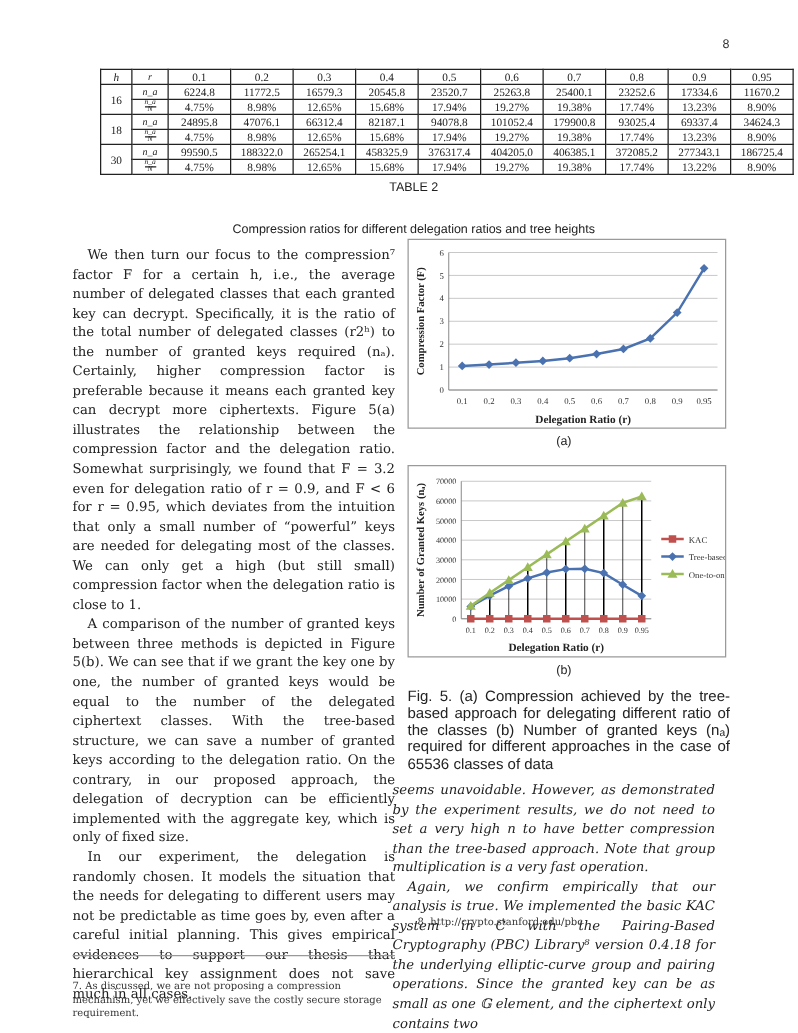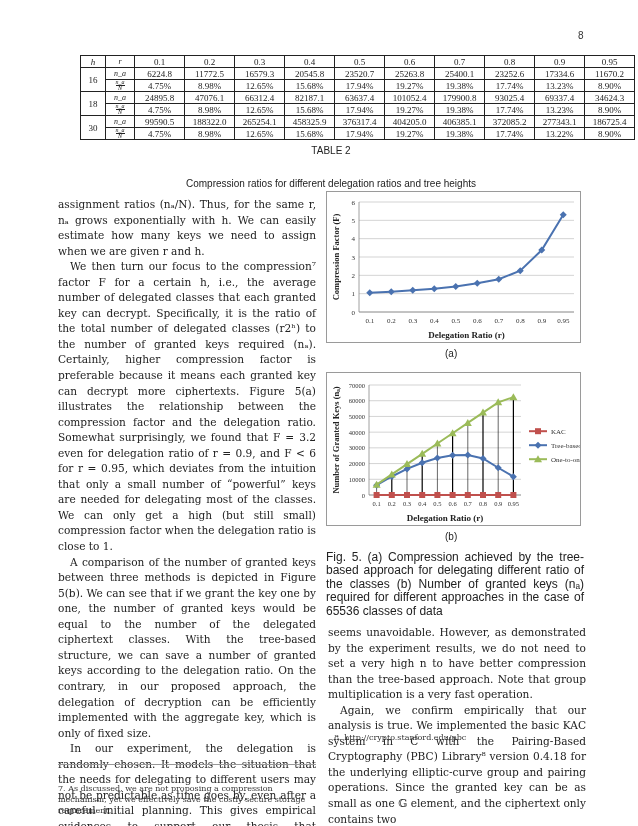--- a/index.html
+++ b/index.html
@@ -74,21 +74,21 @@
         <td class="num">13.23%</td>
         <td class="num">8.90%</td>
       </tr>
       <tr>
         <td rowspan="2">18</td>
         <td class="rowlab">n_a</td>
         <td class="num">24895.8</td>
         <td class="num">47076.1</td>
         <td class="num">66312.4</td>
         <td class="num">82187.1</td>
-        <td class="num">63637.4</td>
+        <td class="num">94078.8</td>
         <td class="num">101052.4</td>
         <td class="num">179900.8</td>
         <td class="num">93025.4</td>
         <td class="num">69337.4</td>
         <td class="num">34624.3</td>
       </tr>
       <tr>
         <td class="rowlab"><span class="frac"><span class="top">n_a</span><span>N</span></span></td>
         <td class="num">4.75%</td>
         <td class="num">8.98%</td>
@@ -128,21 +128,20 @@
         <td class="num">13.22%</td>
         <td class="num">8.90%</td>
       </tr>
     </tbody>
 </table>
 
 <div class="tcap" style="top:145px;">TABLE 2</div>
 <div class="tcap" style="top:158px;margin-top:20px;">Compression ratios for different delegation ratios and tree heights</div>
 
 <div class="col" style="left:58px;top:197px;width:258px;">
-  <p>assignment ratios (nₐ/N). Thus, for the same r, nₐ grows exponentially with h. We can easily estimate how many keys we need to assign when we are given r and h.</p>
   <p class="indent">We then turn our focus to the compression⁷ factor F for a certain h, i.e., the average number of delegated classes that each granted key can decrypt. Specifically, it is the ratio of the total number of delegated classes (r2ʰ) to the number of granted keys required (nₐ). Certainly, higher compression factor is preferable because it means each granted key can decrypt more ciphertexts. Figure 5(a) illustrates the relationship between the compression factor and the delegation ratio. Somewhat surprisingly, we found that F = 3.2 even for delegation ratio of r = 0.9, and F &lt; 6 for r = 0.95, which deviates from the intuition that only a small number of “powerful” keys are needed for delegating most of the classes. We can only get a high (but still small) compression factor when the delegation ratio is close to 1.</p>
   <p class="indent">A comparison of the number of granted keys between three methods is depicted in Figure 5(b). We can see that if we grant the key one by one, the number of granted keys would be equal to the number of the delegated ciphertext classes. With the tree-based structure, we can save a number of granted keys according to the delegation ratio. On the contrary, in our proposed approach, the delegation of decryption can be efficiently implemented with the aggregate key, which is only of fixed size.</p>
   <p class="indent">In our experiment, the delegation is randomly chosen. It models the situation that the needs for delegating to different users may not be predictable as time goes by, even after a careful initial planning. This gives empirical evidences to support our thesis that hierarchical key assignment does not save much in all cases.</p>
 
 </div>
 <div class="foot" style="left:58px;top:764px;width:258px;border-top:1px solid #999;padding-top:18px;">7. As discussed, we are not proposing a compression mechanism, yet we effectively save the costly secure storage requirement.</div>
 
 <div class="chart" style="left:326px;top:191px;width:253px;height:150px;">
   <svg id="chartA" width="253" height="150">
       <line x1="32" x2="247" y1="120" y2="120" stroke="#c8c8c8" stroke-width="0.8"></line>
@@ -271,17 +270,17 @@
       <text x="224" y="75.19999999999999" font-size="7" fill="#333" font-family="Liberation Sans">Tree-based</text>
       <line x1="202" x2="220" y1="86.19999999999999" y2="86.19999999999999" stroke="#9bbb59" stroke-width="2"></line>
       <polygon points="211,82.19999999999999 207,89.19999999999999 215,89.19999999999999" fill="#9bbb59"></polygon>
       <text x="224" y="89.19999999999999" font-size="7" fill="#333" font-family="Liberation Sans">One-to-one</text>
     </svg>
 </div>
 <div class="figlab" style="left:445px;top:531px;">(b)</div>
 
 <div class="figcap">Fig. 5.   (a) Compression achieved by the tree-based approach for delegating different ratio of the classes (b) Number of granted keys (nₐ) required for different approaches in the case of 65536 classes of data</div>
 
-<div class="col" style="left:328px;top:625px;width:258px;">
+<div class="col" style="left:314px;top:625px;width:258px;font-style:italic;">
   <p>seems unavoidable. However, as demonstrated by the experiment results, we do not need to set a very high n to have better compression than the tree-based approach. Note that group multiplication is a very fast operation.</p>
   <p class="indent">Again, we confirm empirically that our analysis is true. We implemented the basic KAC system in C with the Pairing-Based Cryptography (PBC) Library⁸ version 0.4.18 for the underlying elliptic-curve group and pairing operations. Since the granted key can be as small as one 𝔾 element, and the ciphertext only contains two</p>
 </div>
 <div class="foot" style="left:334px;top:732px;width:250px;">8. http://crypto.stanford.edu/pbc</div>
 
 </body></html>

